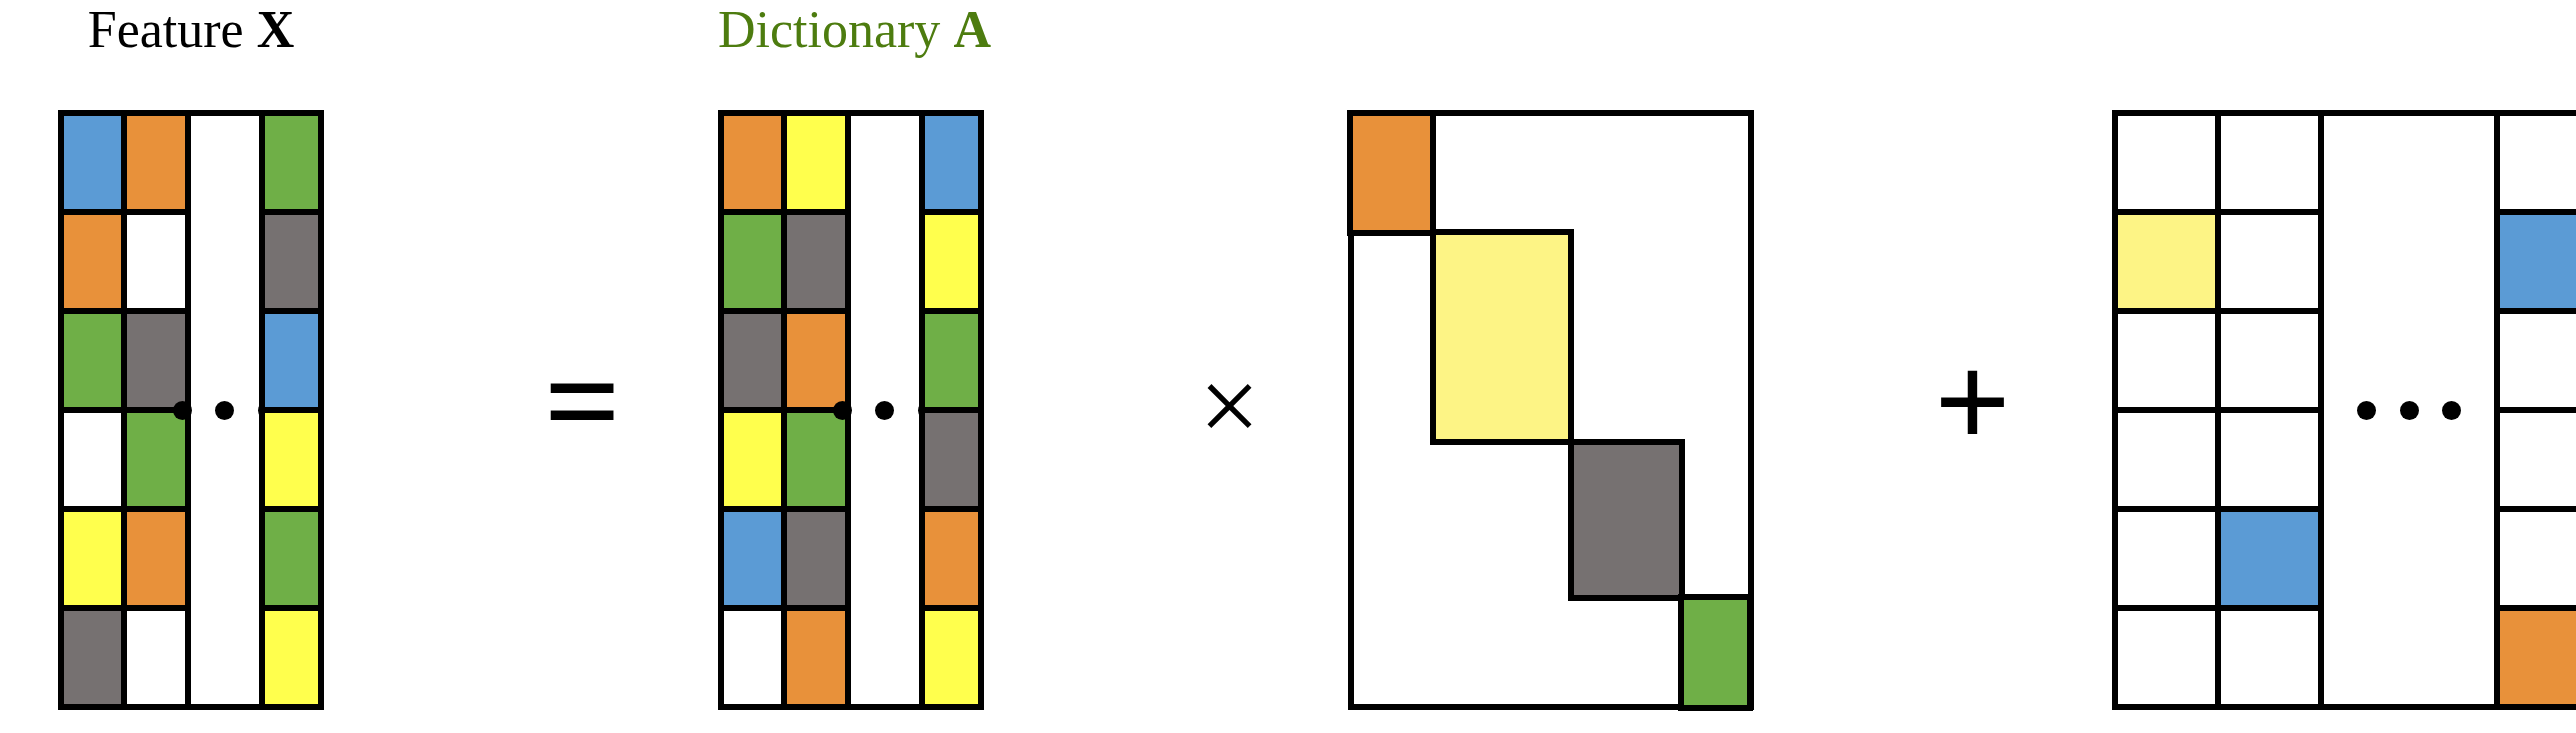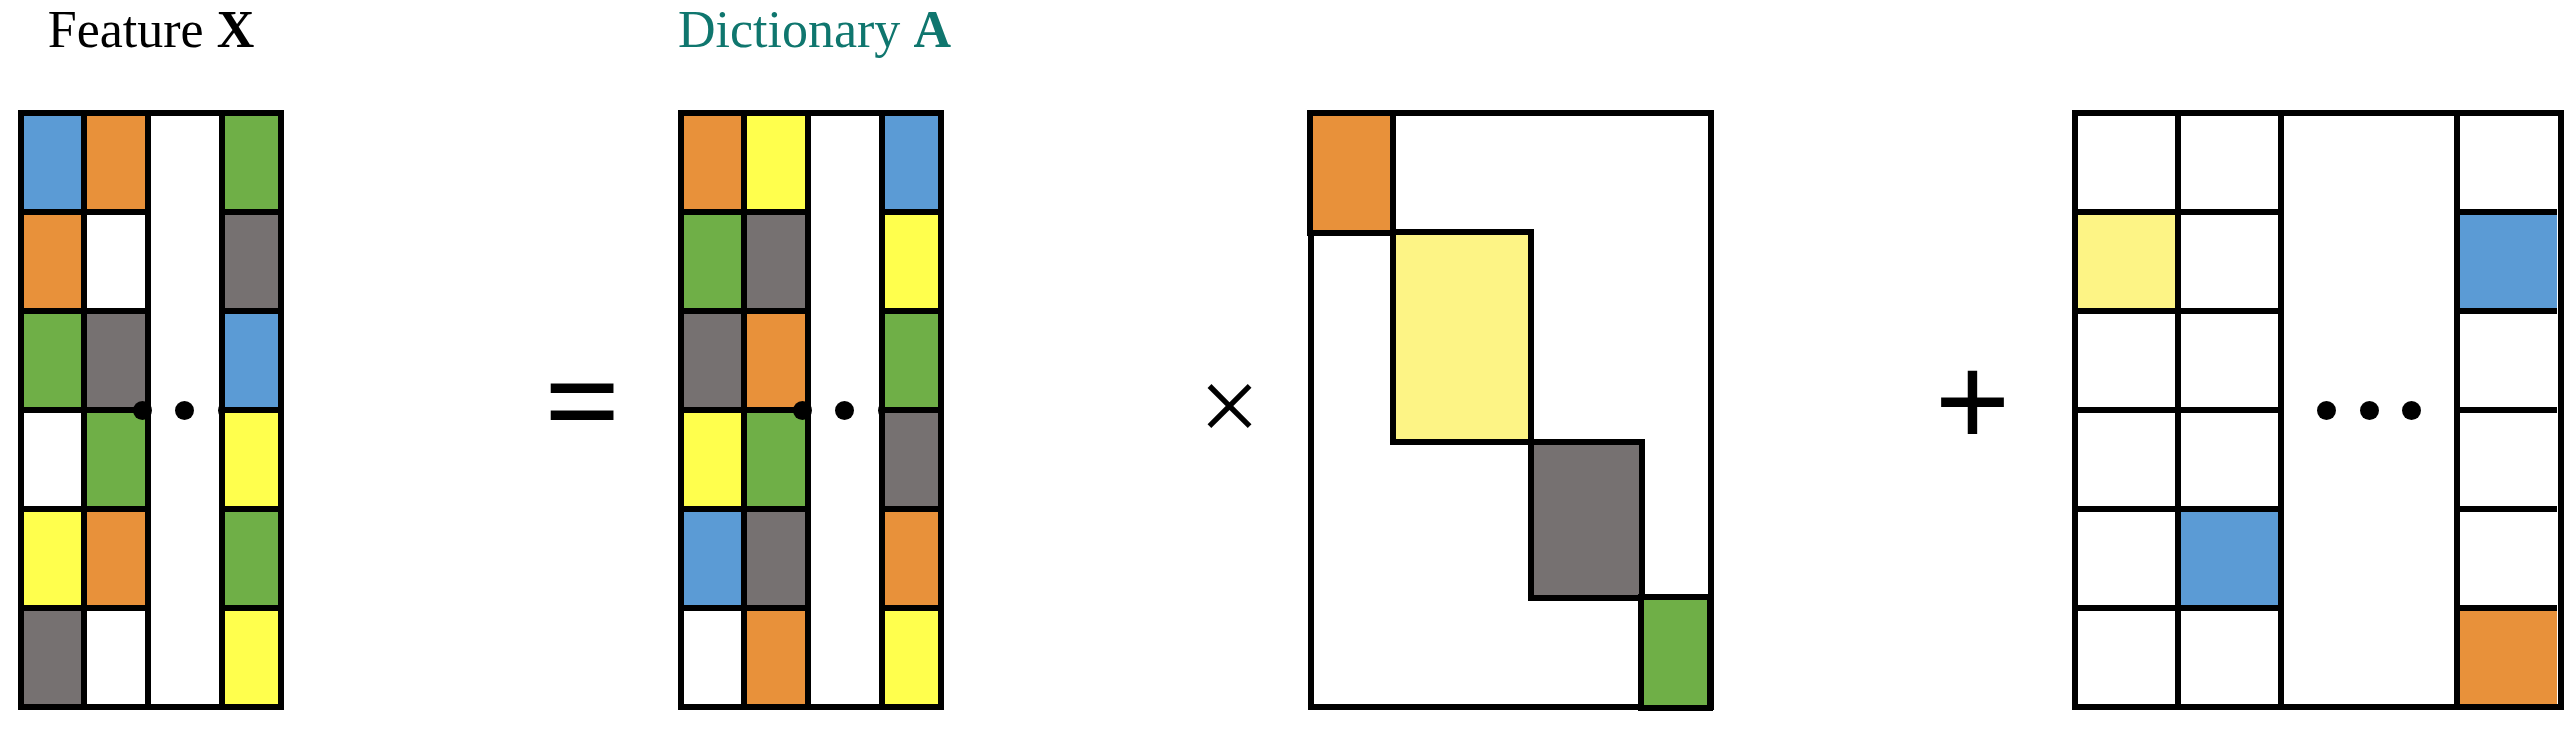--- a/index.html
+++ b/index.html
@@ -1,20 +1,20 @@
 <!DOCTYPE html>
 <html style="font-size:14.4px"><head>
 <meta charset="utf-8">
 <title>LRR Decomposition Diagram</title>
 <style>
   html,body{margin:0;padding:0;background:#ffffff;}
   body{width:2576px;height:733px;position:relative;overflow:hidden;
        font-family:"Liberation Serif","DejaVu Serif",serif;}
 
-  .matrix-group{position:absolute;top:0;}
+  .matrix-group{position:absolute;top:0;margin-left:40px;}
 
   .mtitle{
     position:absolute;left:0;width:100%;top:3.6px;
     text-align:center;font-size:52px;line-height:1.0;color:#000;
     font-family:"Liberation Serif","DejaVu Serif",serif;
     white-space:nowrap;
   }
   .mtitle .bold{font-weight:bold;}
 
   
@@ -87,21 +87,21 @@
       <div class="cell" style="background-color: rgb(255, 255, 77); border-color: rgb(0, 0, 0);"></div>
       <div class="cell" style="background-color: rgb(111, 175, 71); border-color: rgb(0, 0, 0);"></div>
       <div class="cell" style="background-color: rgb(255, 255, 77); border-color: rgb(0, 0, 0);"></div>
     </div>
   </div>
 </div>
 
 <div class="op op-eq" style="left: 544px; top: 334px; color: rgb(0, 0, 0);">=</div>
 
 <div class="matrix-group" style="left:660px;width:305px;height:733px;">
-  <div class="mtitle" style="left: 18px; width: 266px; color: #0f766e;">
+  <div class="mtitle" style="left: 18px; width: 266px; color: #4d7c0f;">
     <span>Dictionary </span><span class="bold">A</span>
   </div>
 
   <div class="mframe colmat" style="left: 18px; top: 110px; width: 266px; height: 600px; border-color: rgb(0, 0, 0);">
     <div class="mcol" style="width:25%;">
       <div class="cell" style="background-color: rgb(232, 145, 58);"></div>
       <div class="cell" style="background-color: rgb(111, 175, 71); border-color: rgb(0, 0, 0);"></div>
       <div class="cell" style="background-color: rgb(118, 113, 113); border-color: rgb(0, 0, 0);"></div>
       <div class="cell" style="background-color: rgb(255, 255, 77); border-color: rgb(0, 0, 0);"></div>
       <div class="cell" style="background-color: rgb(91, 155, 213); border-color: rgb(0, 0, 0);"></div>

